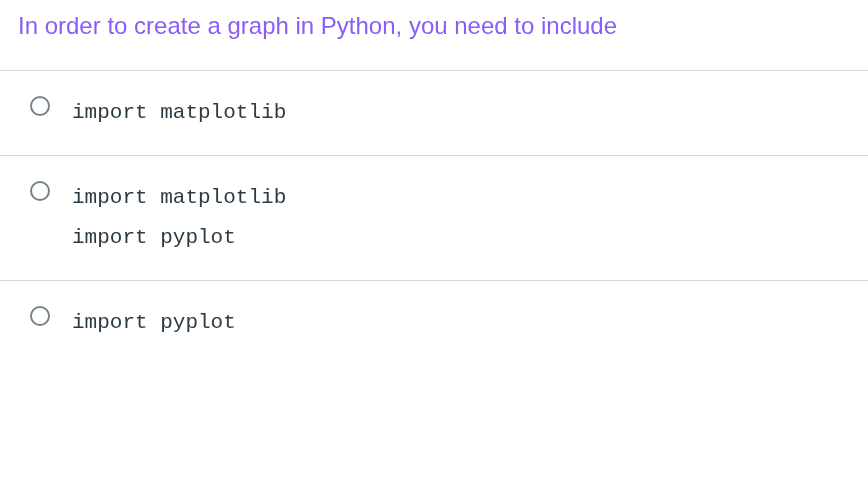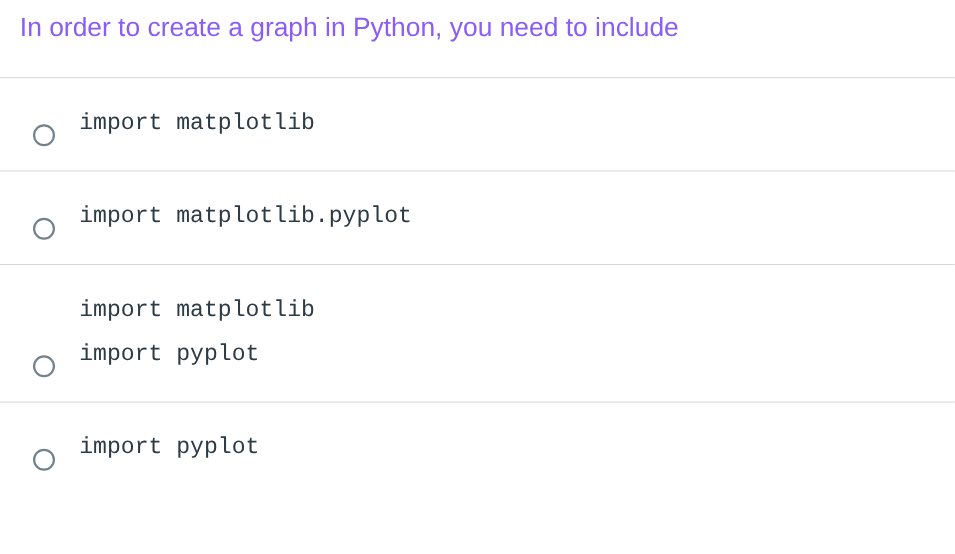--- a/index.html
+++ b/index.html
@@ -16,21 +16,21 @@
     font-weight: 400;
     color: #8b5cf6;
     padding: 0 18px 28px 18px;
     line-height: 1.35;
   }
   .options {
     border-top: 1px solid #d6d9dc;
   }
   .option {
     display: flex;
-    align-items: flex-end;
+    align-items: flex-start;
     padding: 22px 18px 22px 30px;
     border-bottom: 1px solid #d6d9dc;
     cursor: pointer;
   }
   .option:last-child {
     border-bottom: none;
     padding-bottom: 10px;
   }
   .radio {
     flex: 0 0 auto;
@@ -55,24 +55,20 @@
 
 <div class="question">In order to create a graph in Python, you need to include</div>
 
 <div class="options">
 
   <label class="option">
     <span class="radio"></span>
     <span class="label">import matplotlib</span>
   </label>
 
-  <label class="option">
-    <span class="radio"></span>
-    <span class="label">import matplotlib.pyplot</span>
-  </label>
 
   <label class="option">
     <span class="radio"></span>
     <span class="label">import matplotlib
 import pyplot</span>
   </label>
 
   <label class="option">
     <span class="radio"></span>
     <span class="label">import pyplot</span>

